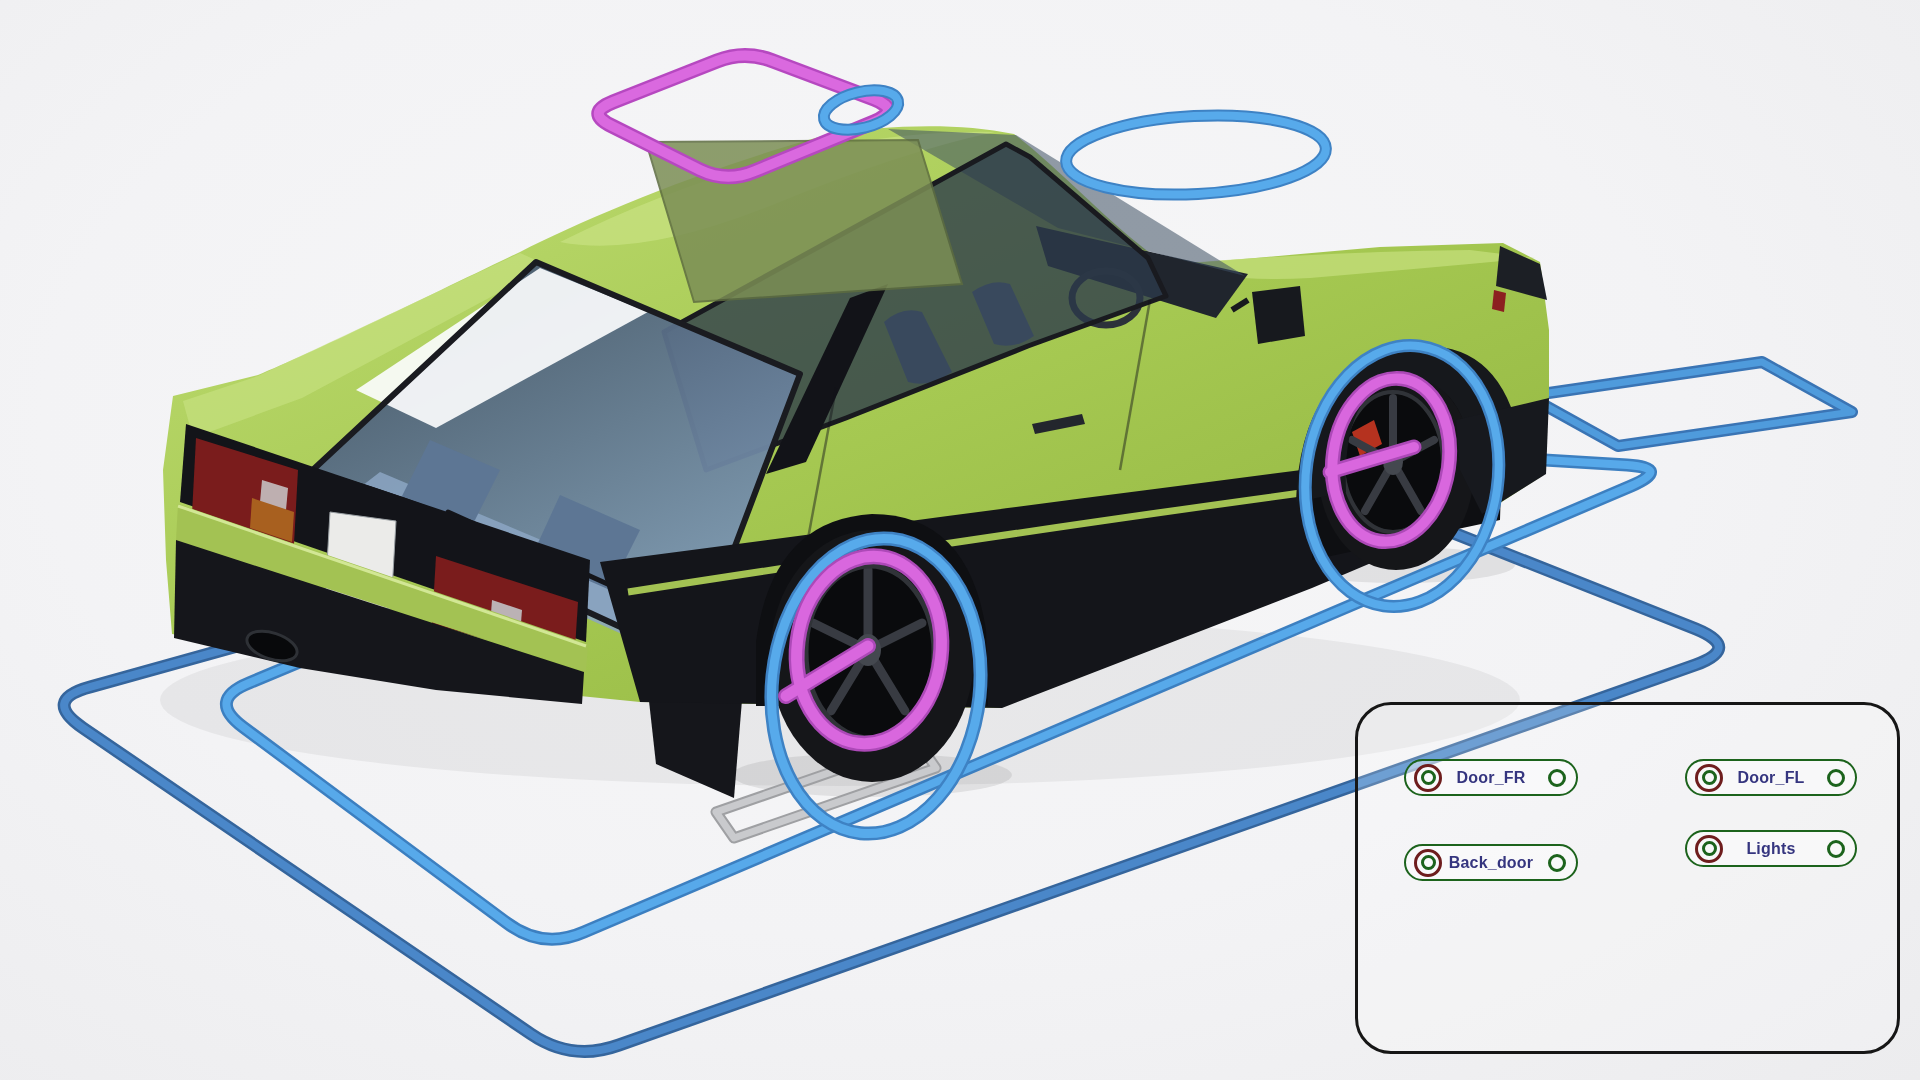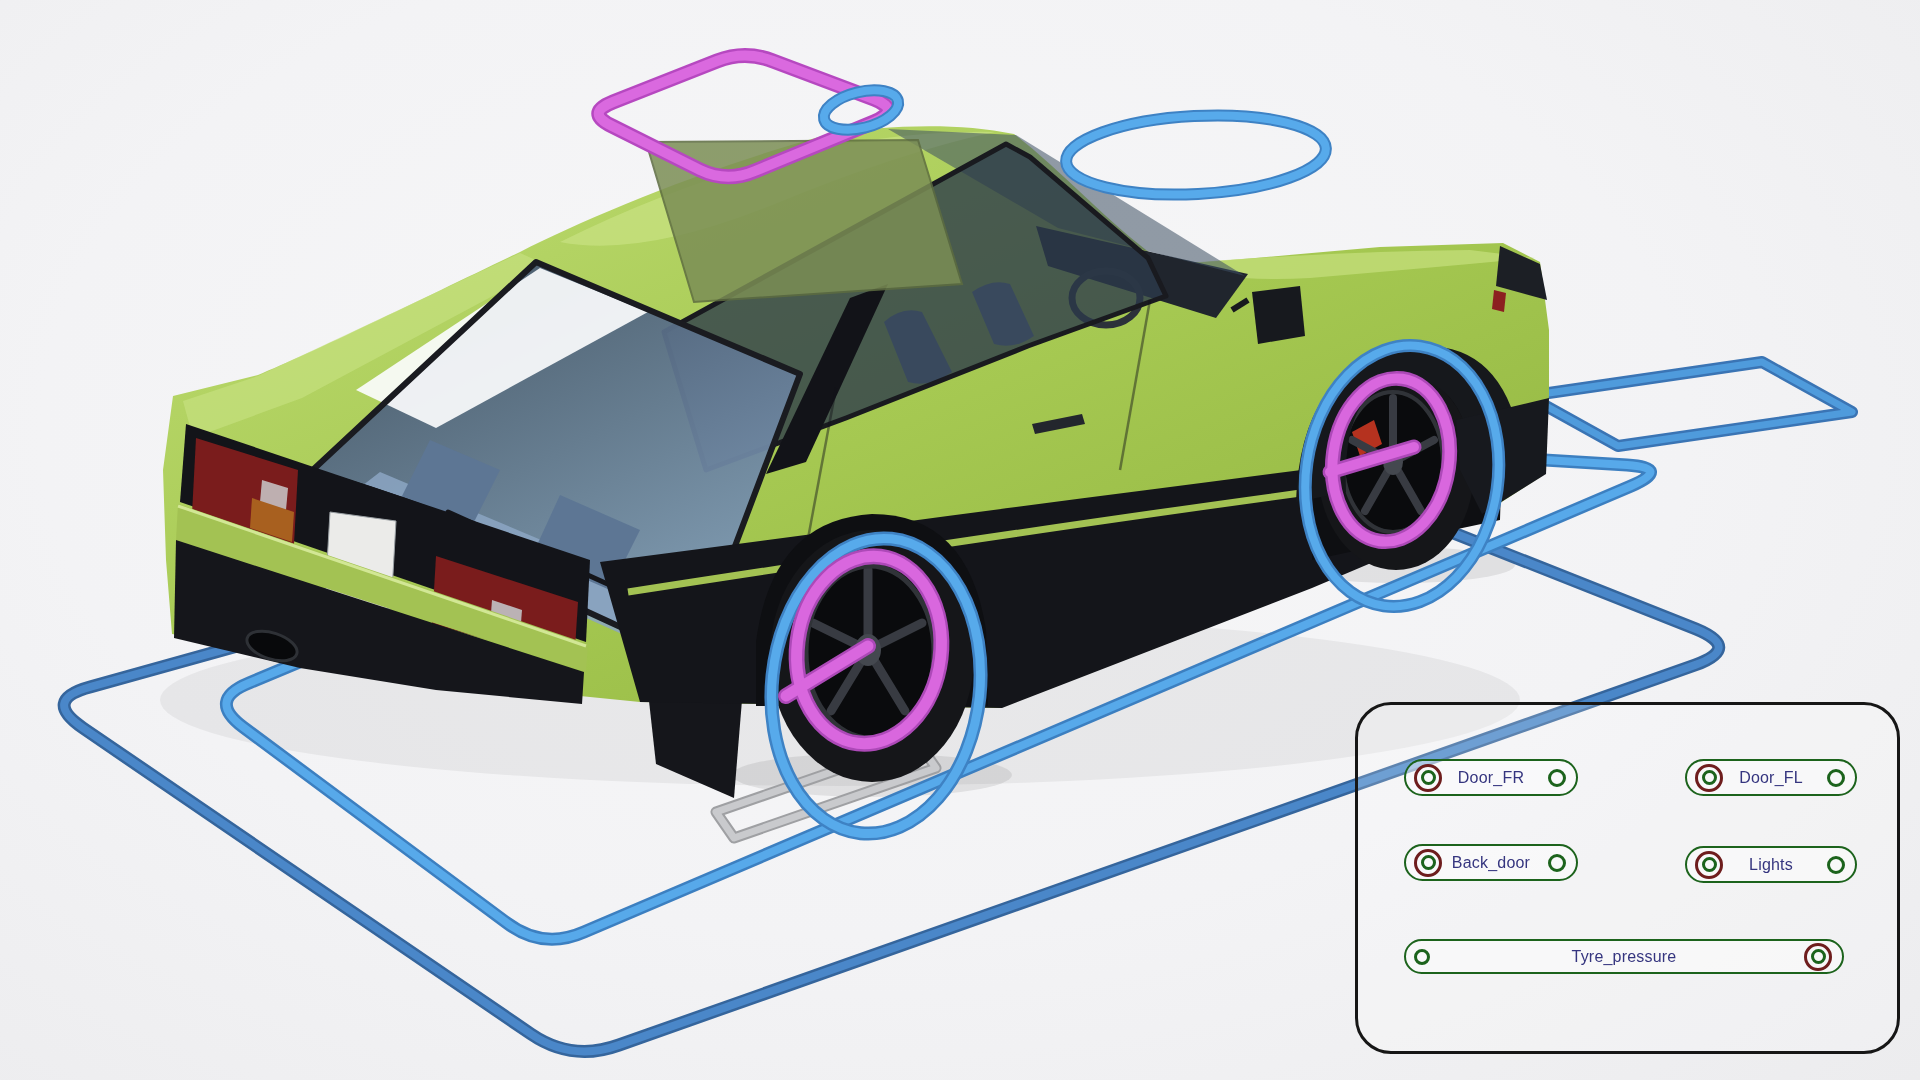--- a/index.html
+++ b/index.html
@@ -1,37 +1,37 @@
 <!DOCTYPE html>
 <html><head>
 <meta charset="utf-8">
 <title>3D Car Configurator Viewer</title>
 <style>
   html,body{margin:0;padding:0;background:#e9e9ea;font-family:"Liberation Sans",sans-serif;}
   #stage{position:relative;width:1920px;height:1080px;overflow:hidden;
-         background:radial-gradient(ellipse at 45% 40%, #f7f7f8 0%, #f3f3f5 55%, #ececee 100%);}
+         background:radial-gradient(ellipse at 45% 40%, #f7f7f8 0%, #f3f3f5 55%, #ececee 100%);font-weight:bold;}
   #scene{position:absolute;left:0;top:0;}
   
   .panel{position:absolute;left:1355px;top:702px;width:545px;height:352px;
          border:3px solid #161616;border-radius:36px;background:rgba(255,255,255,0.20);box-sizing:border-box;}
   .btn{position:absolute;display:flex;align-items:center;justify-content:center;
        border:2px solid #1c631c;border-radius:20px;background:rgba(255,255,255,0.45);
        box-sizing:border-box;cursor:pointer;}
   .btn .lbl{font-size:16px;color:#35357f;letter-spacing:.2px;white-space:nowrap;}
   .ind-left{position:absolute;left:8px;}
   .ind-right{position:absolute;right:10px;}
   .ring-double{width:22px;height:22px;border:3px solid #6e1d1d;border-radius:50%;
                display:flex;align-items:center;justify-content:center;background:transparent;}
   .ring-double .inner{width:9px;height:9px;border:3px solid #1c631c;border-radius:50%;}
   .ring-single{width:12px;height:12px;border:3px solid #1c631c;border-radius:50%;}
   .ring-small{width:10px;height:10px;border:3px solid #1c631c;border-radius:50%;}
   #btn-door-fr{left:46px;top:54px;width:174px;height:37px;}
   #btn-door-fl{left:327px;top:54px;width:172px;height:37px;}
   #btn-back-door{left:46px;top:139px;width:174px;height:37px;}
-  #btn-lights{left:327px;top:141px;width:172px;height:37px;}
+  #btn-lights{left:327px;top:125px;width:172px;height:37px;}
   #btn-tyre{left:46px;top:234px;width:440px;height:35px;}
 </style>
 </head>
 <body>
 
 <div id="stage">
 
 <svg id="scene" width="1920" height="1080" viewBox="0 0 1920 1080">
   <defs>
     <linearGradient id="gBody" x1="0" y1="0" x2="1" y2="1">
@@ -236,22 +236,15 @@
   </div>
 
   <div class="btn" id="btn-lights">
     <span class="ind-left ring-double">
           <span class="inner"></span>
         </span>
     <span class="lbl">Lights</span>
     <span class="ind-right ring-single"></span>
   </div>
 
-  <div class="btn" id="btn-tyre">
-    <span class="ind-left ring-small"></span>
-    <span class="lbl">Tyre_pressure</span>
-    <span class="ind-right ring-double">
-          <span class="inner"></span>
-        </span>
-  </div>
 
 </div>
 </div>
 
 </body></html>

